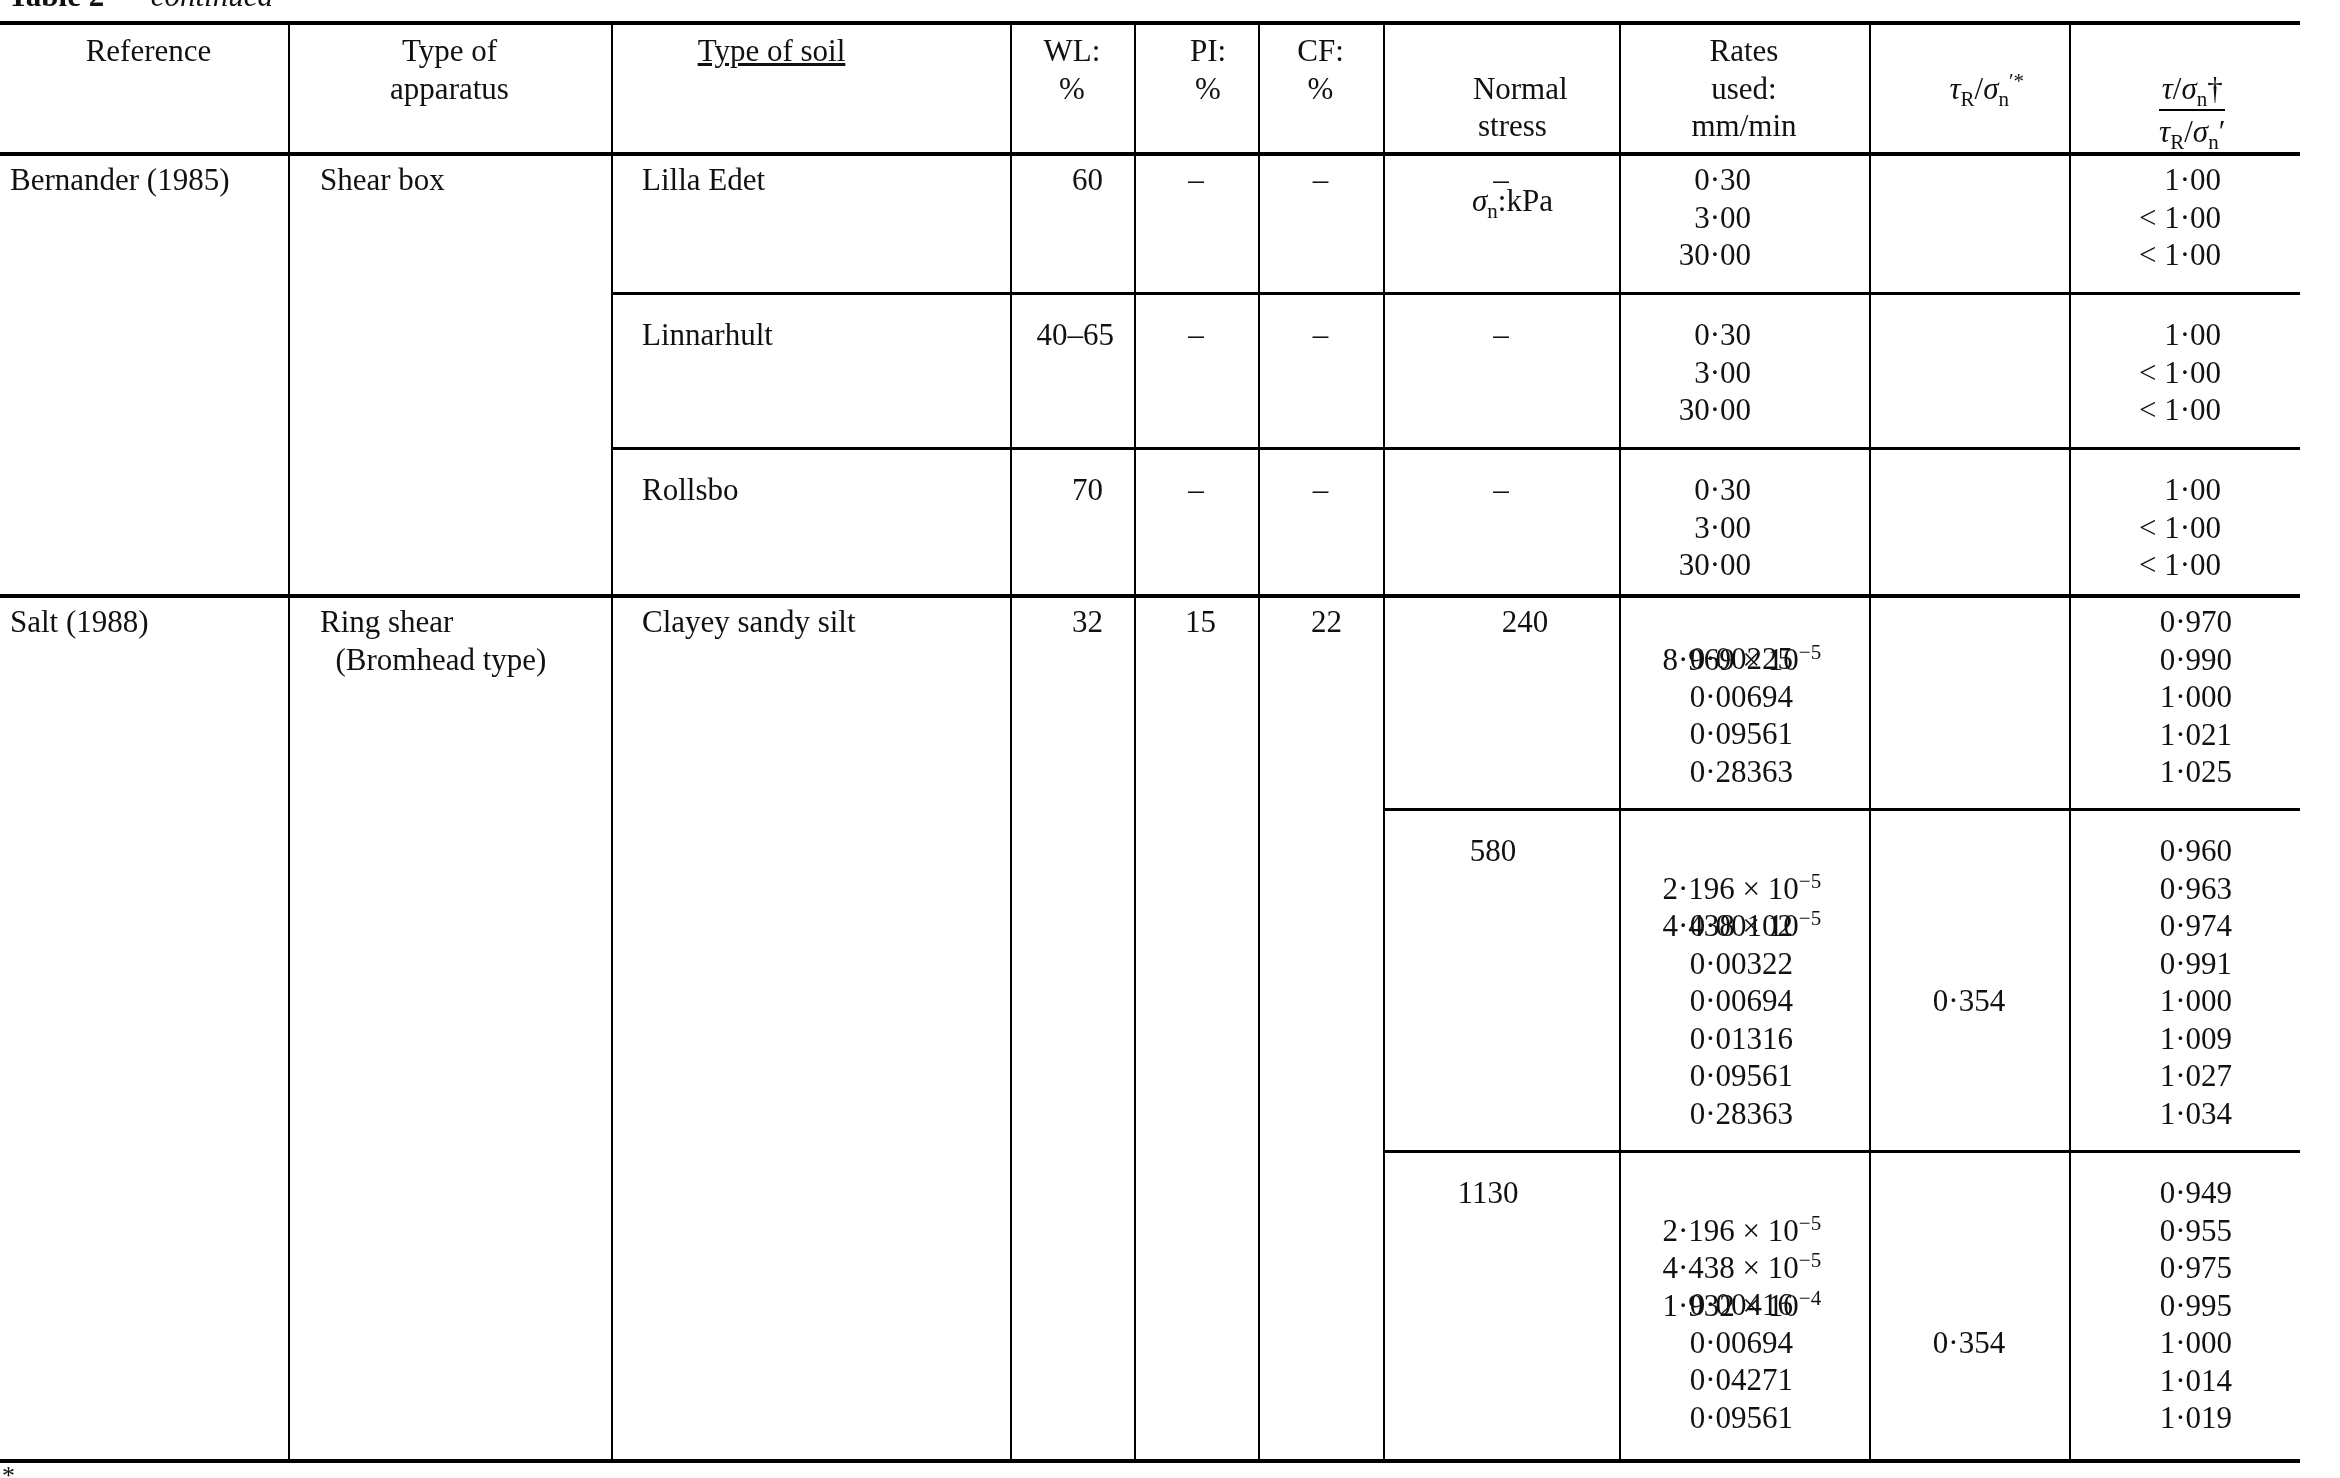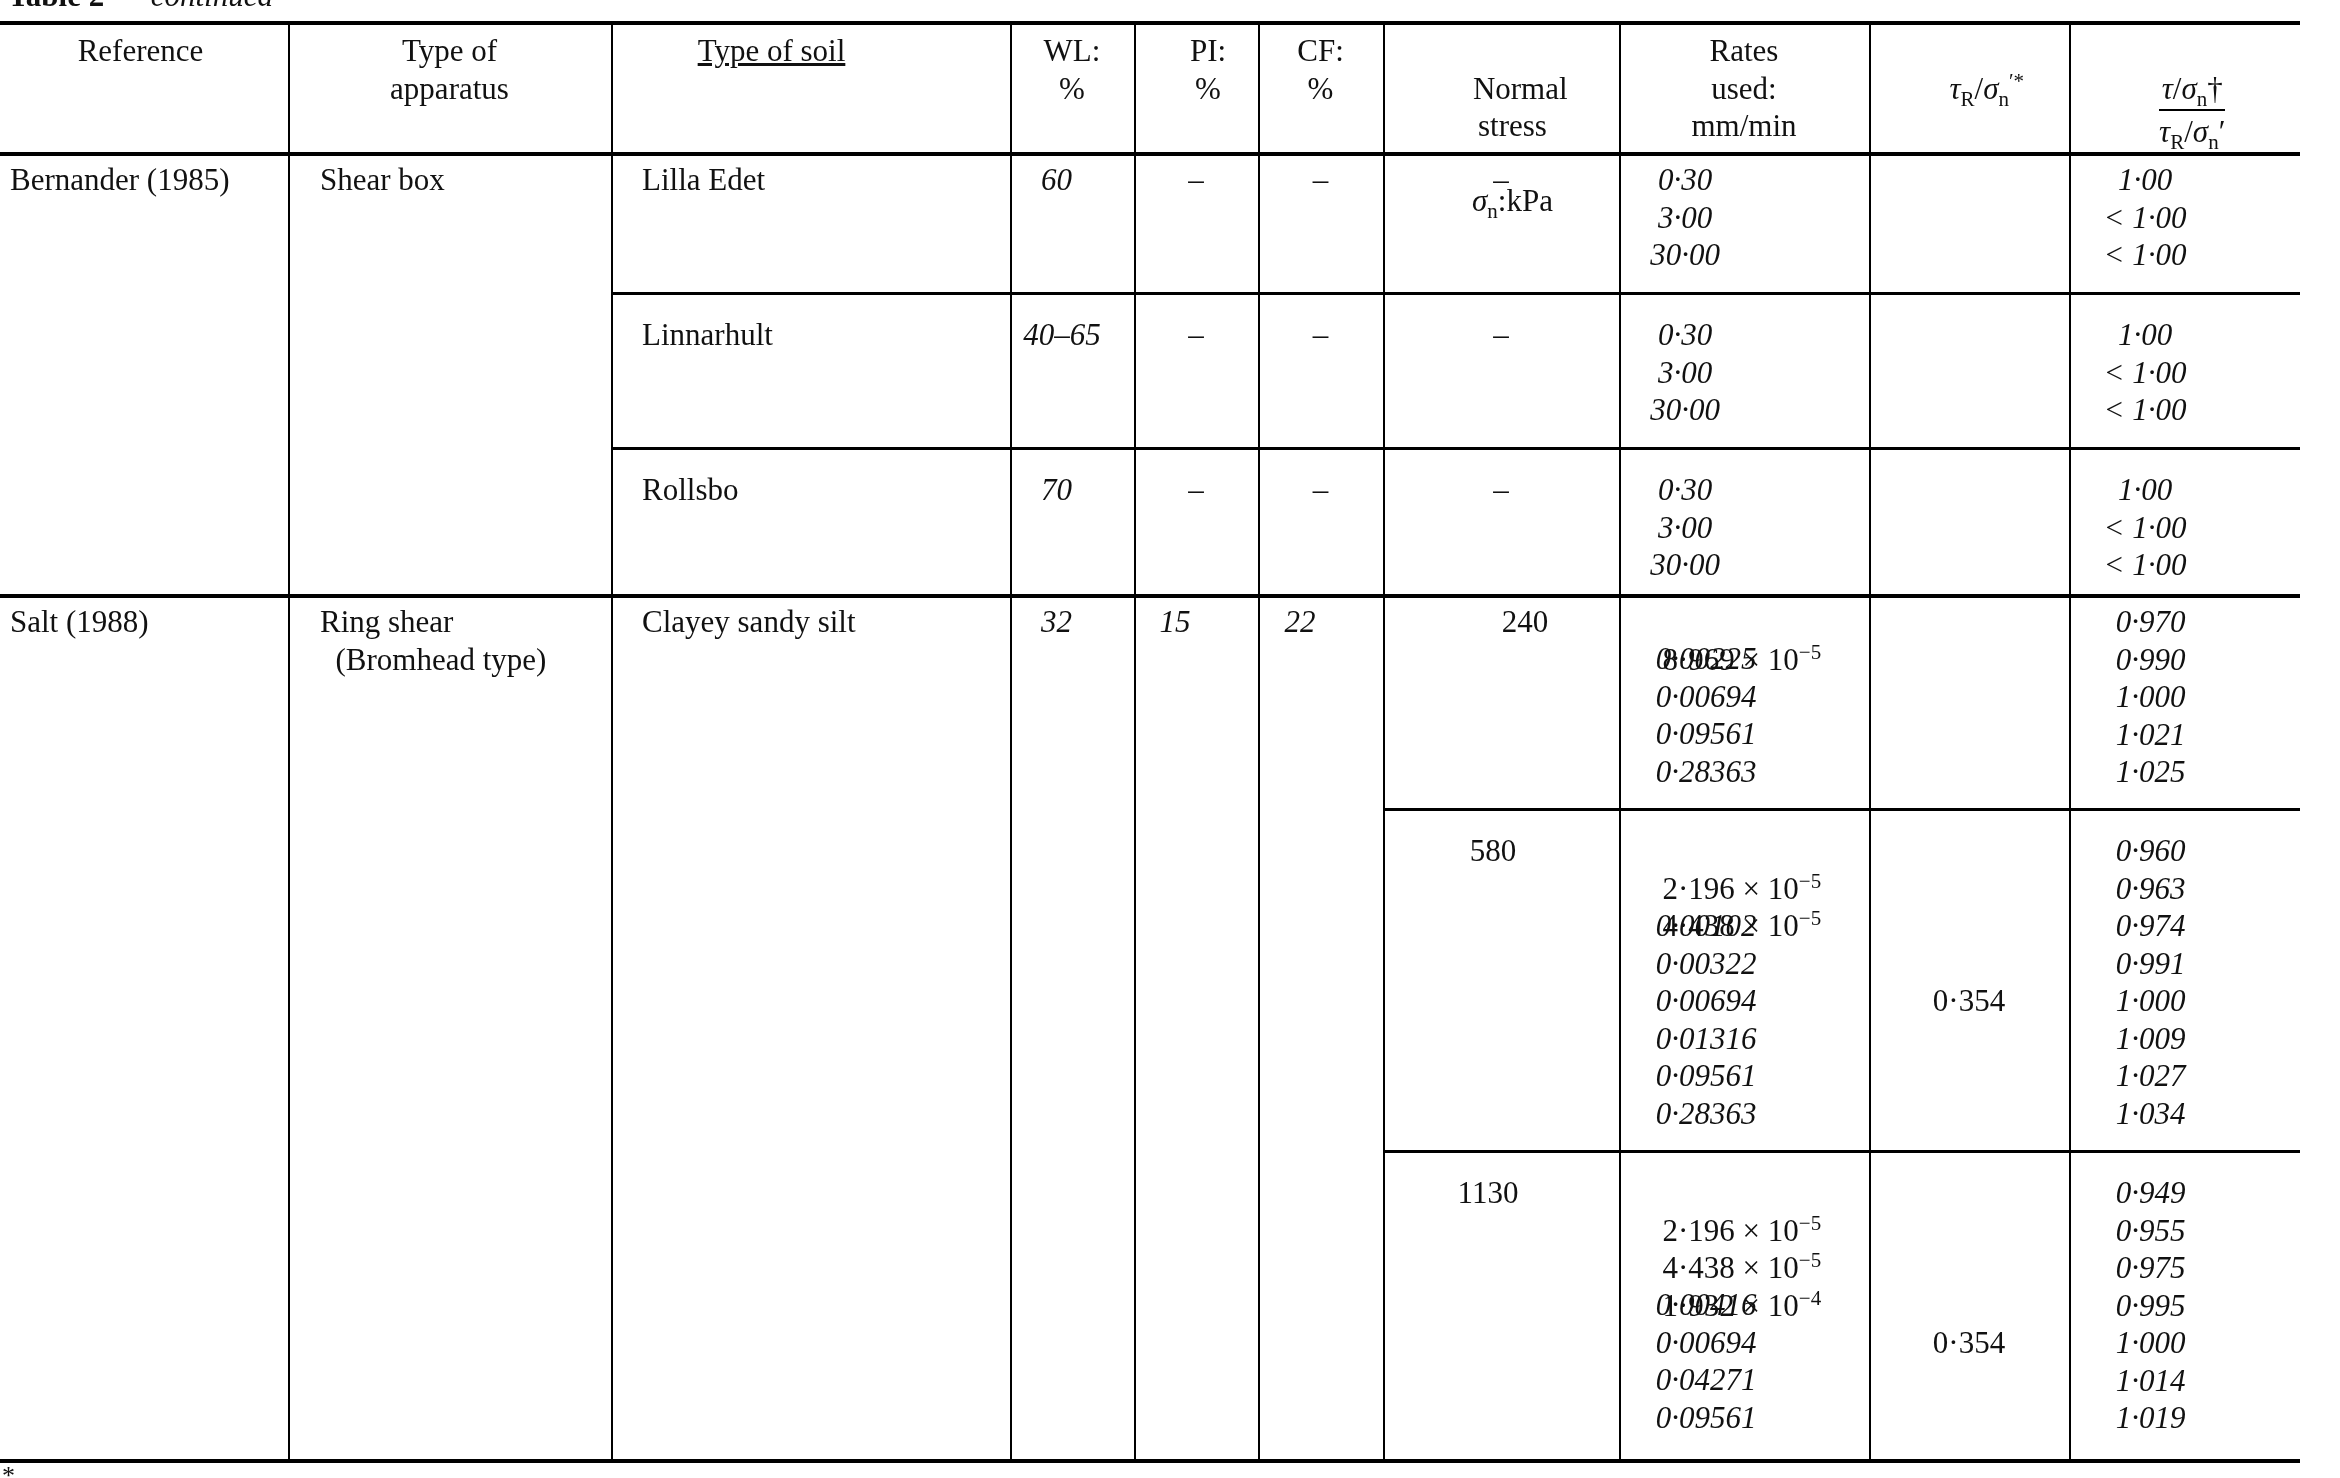--- a/index.html
+++ b/index.html
@@ -6,21 +6,21 @@
   body { width:2340px; height:1478px; overflow:hidden; position:relative;
          font-family:"Liberation Serif", "DejaVu Serif", serif; color:#111; font-size:31px; }
   .caption { position:absolute; left:8px; top:-22px; font-size:31px; font-weight:bold; line-height:36px; }
   .caption i { font-weight:normal; font-style:italic; }
   .hline { position:absolute; left:0; width:2300px; background:#000; }
   .thick { height:4px; }
   .thin { height:3px; }
   .vline { position:absolute; width:2px; background:#000; }
   .cell { position:absolute; line-height:37.5px; white-space:pre; }
   .c { text-align:center; }
-  .r { text-align:center;font-style:italic; }
+  .r { text-align:right; }
   .l { text-align:left; }
   .frac { display:inline-block; text-align:center; }
   .frac .num { display:block; border-bottom:2px solid #000; padding:0 2px 2px 2px; }
   .frac .den { display:block; padding-top:2px; }
   sub, sup { font-size:21px; line-height:0; }
   .it { font-style:italic; }
   .foot { position:absolute; left:2px; top:1466px; font-size:26px; line-height:20px; }
 </style>
 </head>
 <body>
@@ -41,21 +41,21 @@
 <div class="vline" style="left:288px; top:23px; height:1438px;"></div>
 <div class="vline" style="left:611px; top:23px; height:1438px;"></div>
 <div class="vline" style="left:1010px; top:23px; height:1438px;"></div>
 <div class="vline" style="left:1134px; top:23px; height:1438px;"></div>
 <div class="vline" style="left:1258px; top:23px; height:1438px;"></div>
 <div class="vline" style="left:1383px; top:23px; height:1438px;"></div>
 <div class="vline" style="left:1619px; top:23px; height:1438px;"></div>
 <div class="vline" style="left:1869px; top:23px; height:1438px;"></div>
 <div class="vline" style="left:2069px; top:23px; height:1438px;"></div>
 
-<div class="cell c" style="left:8px; width:233px; top:32px;padding-left:16px;">Reference</div>
+<div class="cell c" style="left:16px; width:233px; top:32px;padding-left:16px;">Reference</div>
 <div class="cell c" style="left:288px; width:323px; top:32px;">Type of
 apparatus</div>
 <div class="cell c" style="left:611px; width:321px; top:32px;text-decoration:underline;">Type of soil</div>
 <div class="cell c" style="left:1010px; width:124px; top:32px;">WL:
 %</div>
 <div class="cell c" style="left:1134px; width:148px; top:32px;">PI:
 %</div>
 <div class="cell c" style="left:1258px; width:125px; top:32px;">CF:
 %</div>
 <div class="cell c" style="left:1383px; width:259px; top:32px;">

